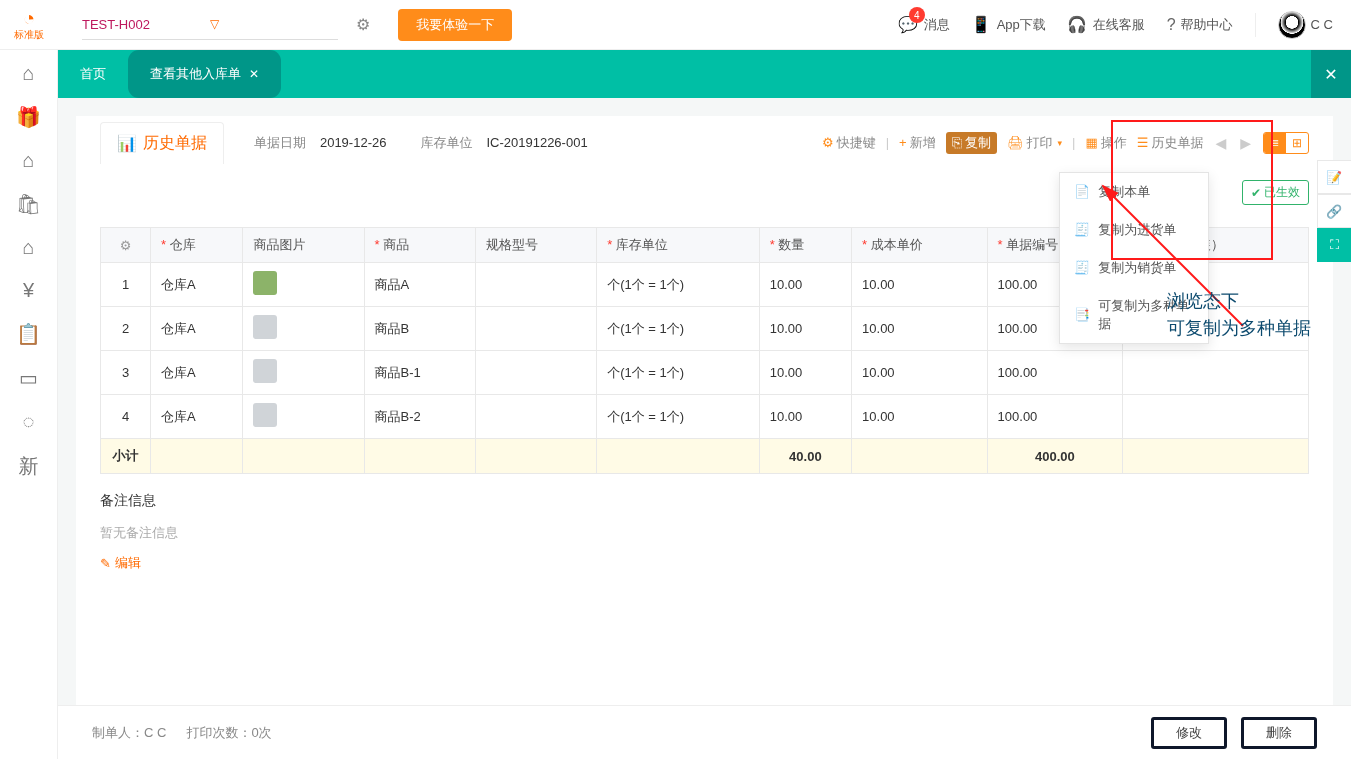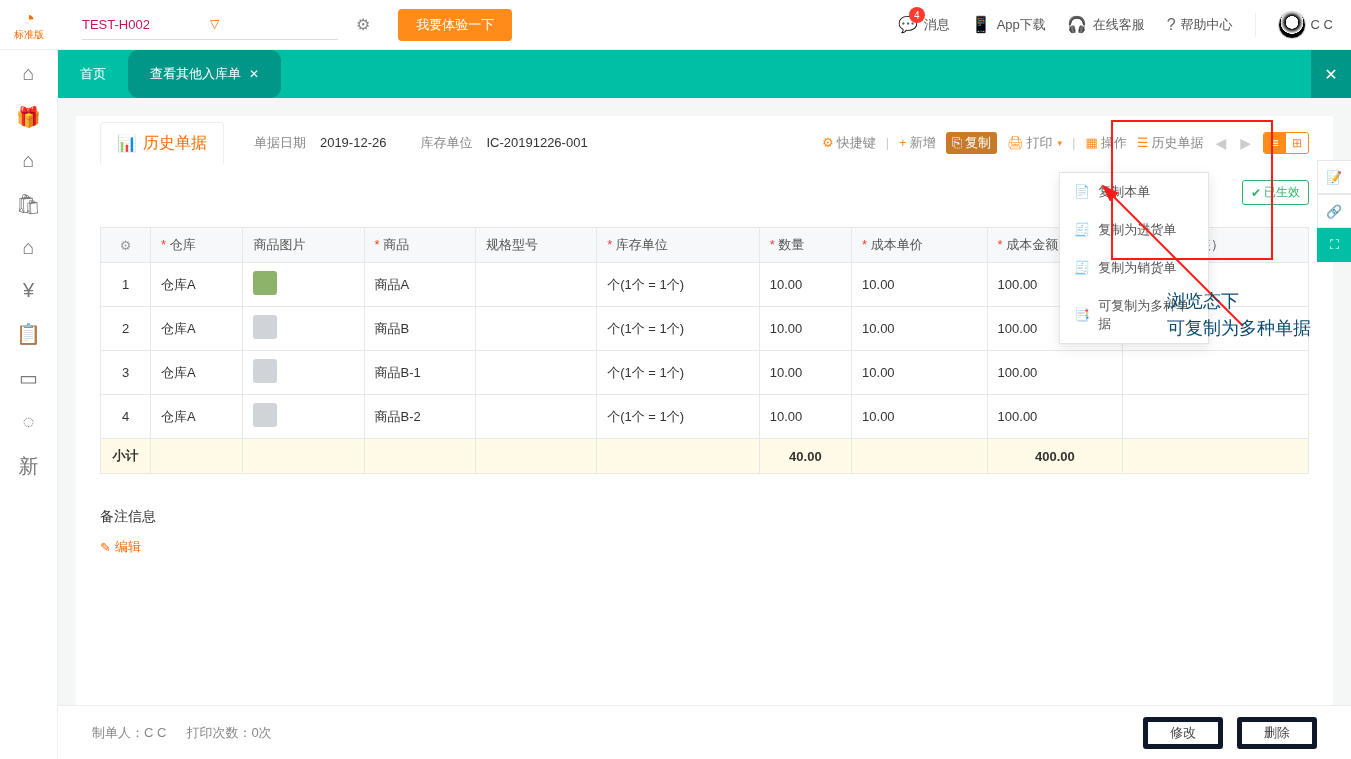--- a/index.html
+++ b/index.html
@@ -73,30 +73,30 @@
 .data-table th { background:#f7f8fa; color:#555; }
 .data-table th .req::before { content:"* "; color:#ff3b30; }
 .data-table td.row-idx, .data-table th.row-idx { text-align:center; width:50px; }
 .data-table th.gear-h { width:50px; text-align:center; color:#999; }
 .prod-img { width:24px; height:24px; background:#8cb369; border-radius:3px; display:inline-block; }
 .prod-img.g { background:#d0d4d8; }
 .subtotal-row td { background:#fffbe6; font-weight:bold;text-align:center; }
 .subtotal-row td:first-child { }
 
 
-.remarks { margin-top:34px; }
+.remarks { margin-top:18px; }
 .remarks h4 { font-size:14px; font-weight:normal; color:#333; }
 .remarks .empty { margin-top:14px; color:#aaa; font-size:13px; }
 .remarks .edit-link { margin-top:12px; color:#ff6a00; display:inline-flex; align-items:center; gap:4px; cursor:pointer; font-size:13px; }
 
 
 .footer-bar { position:absolute; bottom:0; left:0; right:0; height:54px; background:#fff; border-top:1px solid #eee; display:flex; align-items:center; padding:0 34px; }
 .footer-bar .meta { color:#888; font-size:13px; display:flex; gap:20px; }
 .footer-bar .btns { margin-left:auto; display:flex; gap:14px; }
-.footer-bar button { height:32px; padding:0 22px; border:5px solid #0f172a; background:#fff; border-radius:3px; cursor:pointer; font-size:13px; color:#444; }
+.footer-bar button { height:32px; padding:0 22px; border:3px solid #0f172a; background:#fff; border-radius:3px; cursor:pointer; font-size:13px; color:#444; }
 
 
 .copy-menu { position:absolute; top:40px; right:100px; width:150px; background:#fff; border:1px solid #e4e4e4; box-shadow:0 4px 12px rgba(0,0,0,0.1); z-index:30; }
 .copy-menu .mi { padding:10px 14px; display:flex; align-items:center; gap:8px; cursor:pointer; color:#555; font-size:13px; }
 .copy-menu .mi .ico { color:#ff8c1a; }
 
 
 .anno-box { position:absolute; border:2px solid #ff1a1a; width:162px; height:140px; top:4px; right:60px; z-index:40; pointer-events:none; }
 .anno-arrow { position:absolute; top:72px; right:230px; z-index:41; pointer-events:none; }
 .anno-text { position:absolute; top:172px; right:22px; color:#0c4a6e; font-size:18px; line-height:1.5; pointer-events:none; z-index:41; }
@@ -257,21 +257,21 @@
           <thead>
             <tr>
               <th class="gear-h">⚙</th>
               <th><span class="req">仓库</span></th>
               <th><span>商品图片</span></th>
               <th><span class="req">商品</span></th>
               <th><span>规格型号</span></th>
               <th><span class="req">库存单位</span></th>
               <th><span class="req">数量</span></th>
               <th><span class="req">成本单价</span></th>
-              <th><span class="req">成本金额</span></th>
+              <th><span class="req">单据编号</span></th>
               <th><span>可用量（包装）</span></th>
             </tr>
           </thead>
           <tbody id="tbody">
               <tr>
     <td class="row-idx">1</td>
     <td>仓库A</td>
     <td><span class="prod-img "></span></td>
     <td>商品A</td>
     <td></td>
@@ -327,20 +327,21 @@
   <td>40.00</td>
   <td></td>
   <td>400.00</td>
   <td></td>
               </tr>
             </tbody>
         </table>
 
         <div class="remarks">
           <h4>备注信息</h4>
+          <div class="empty">暂无备注信息</div>
           <div class="edit-link">
               <span>✎</span>
               <span>编辑</span>
             </div>
         </div>
 
         <div class="anno-box"></div>
         <svg class="anno-arrow" width="220" height="200" style="position:absolute; top:40px; right:40px; overflow:visible;">
           <defs>
               <marker id="ah" markerWidth="10" markerHeight="10" refX="8" refY="3" orient="auto">

